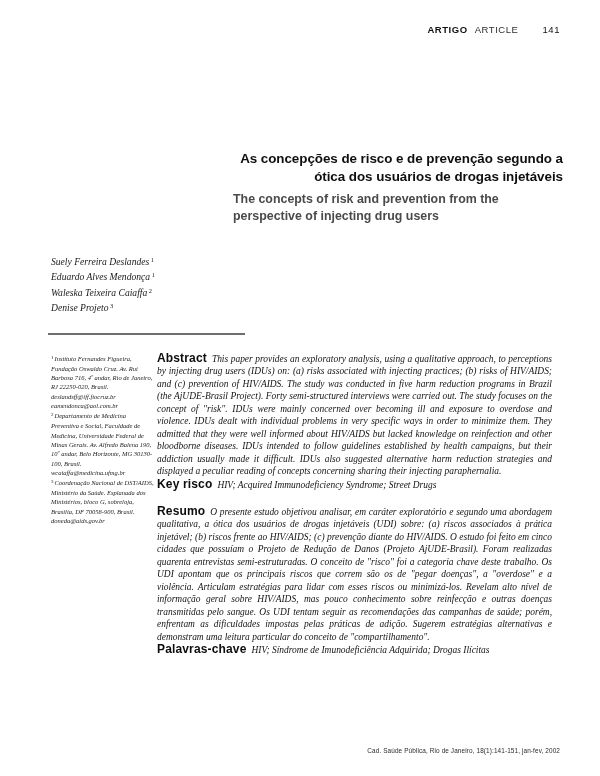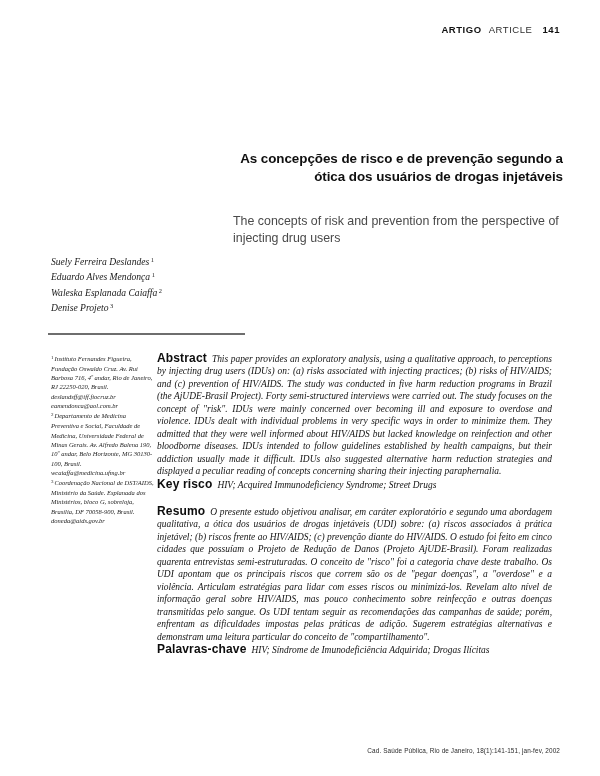--- a/index.html
+++ b/index.html
@@ -34,47 +34,47 @@
     color: #111111;
   }
   .running-head .rh-pt {
     font-weight: bold;
   }
   .running-head .rh-en {
     font-weight: normal;
     color: #2e2e2e;
   }
   .running-head .rh-page {
-    font-weight: bold;
+    font-weight: normal;
     color: #111111;
-    margin-left: 3px;
+    margin-left: 17px;
   }
 
   
   .title-block {
     position: absolute;
     left: 233px;
     top: 150px;
     width: 330px;
   }
   .title-pt {
     font-size: 13.4px;
     font-weight: bold;
     line-height: 17.5px;
     letter-spacing: -0.05px;
     color: #0f0f0f;
     margin: 0;
     text-align: right;
   }
   .title-en {
     font-size: 12.4px;
-    font-weight: normal;
+    font-weight: bold;
     line-height: 16.5px;
     color: #4a4a4a;
-    margin: 28px 0 0 0;
+    margin: 6px 0 0 0;
   }
 
   
   .authors {
     position: absolute;
     left: 51px;
     top: 253px;
     width: 190px;
     font-family: "Liberation Serif", serif;
     font-style: italic;
@@ -185,21 +185,21 @@
   </div>
 
   <div class="authors">
     <div class="au-line">
       <span>Suely Ferreira Deslandes</span><sup>1</sup>
     </div>
     <div class="au-line">
       <span>Eduardo Alves Mendonça</span><sup>1</sup>
     </div>
     <div class="au-line">
-      <span>Waleska Esplanada Caiaffa</span><sup>2</sup>
+      <span>Waleska Teixeira Caiaffa</span><sup>2</sup>
     </div>
     <div class="au-line">
       <span>Denise Projeto</span><sup>3</sup>
     </div>
   </div>
 
   <div class="rule"></div>
 
   <div class="affiliations">
     <p class="aff-block"><sup>1</sup><span>Instituto Fernandes Figueira, Fundação Oswaldo Cruz. Av. Rui Barbosa 716, 4º andar, Rio de Janeiro, RJ 22250-020, Brasil. deslandsff@iff.fiocruz.br eamendonca@aol.com.br</span></p>

